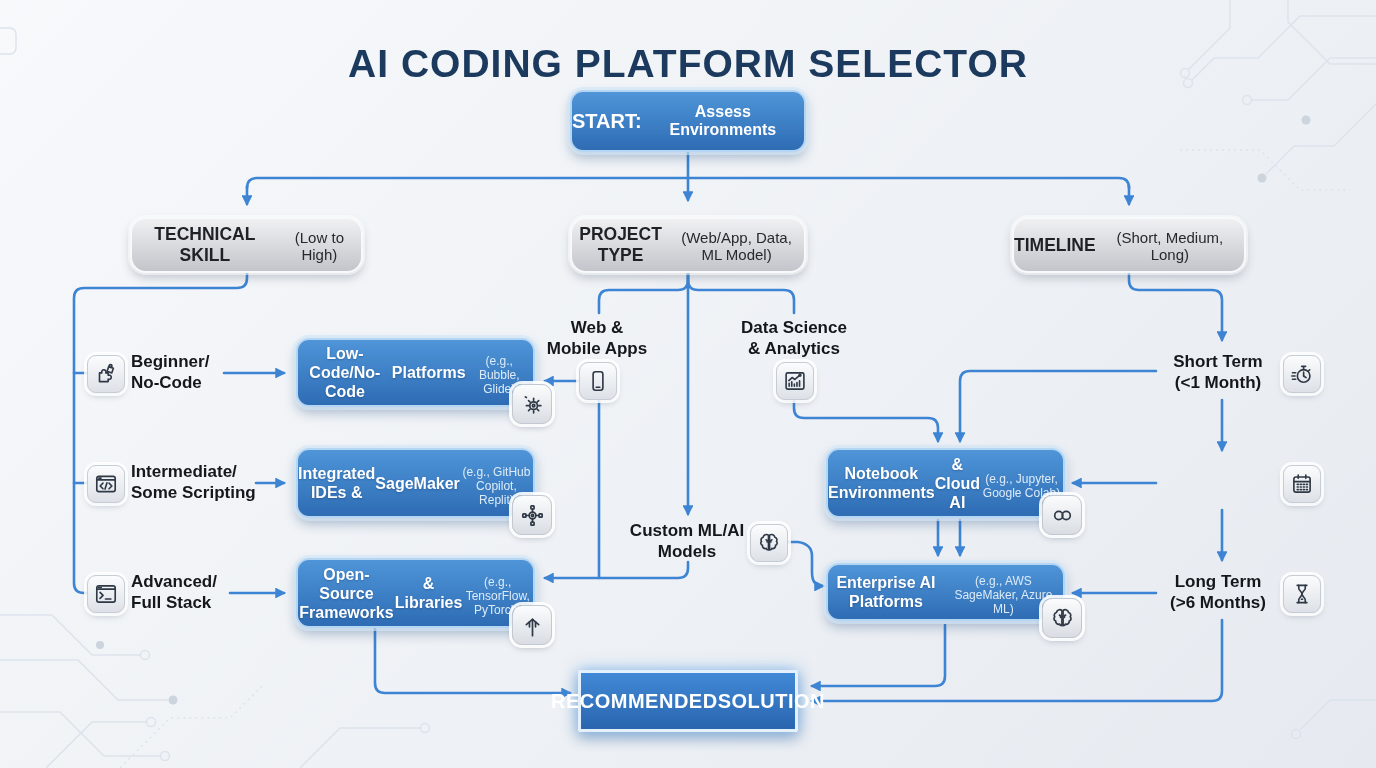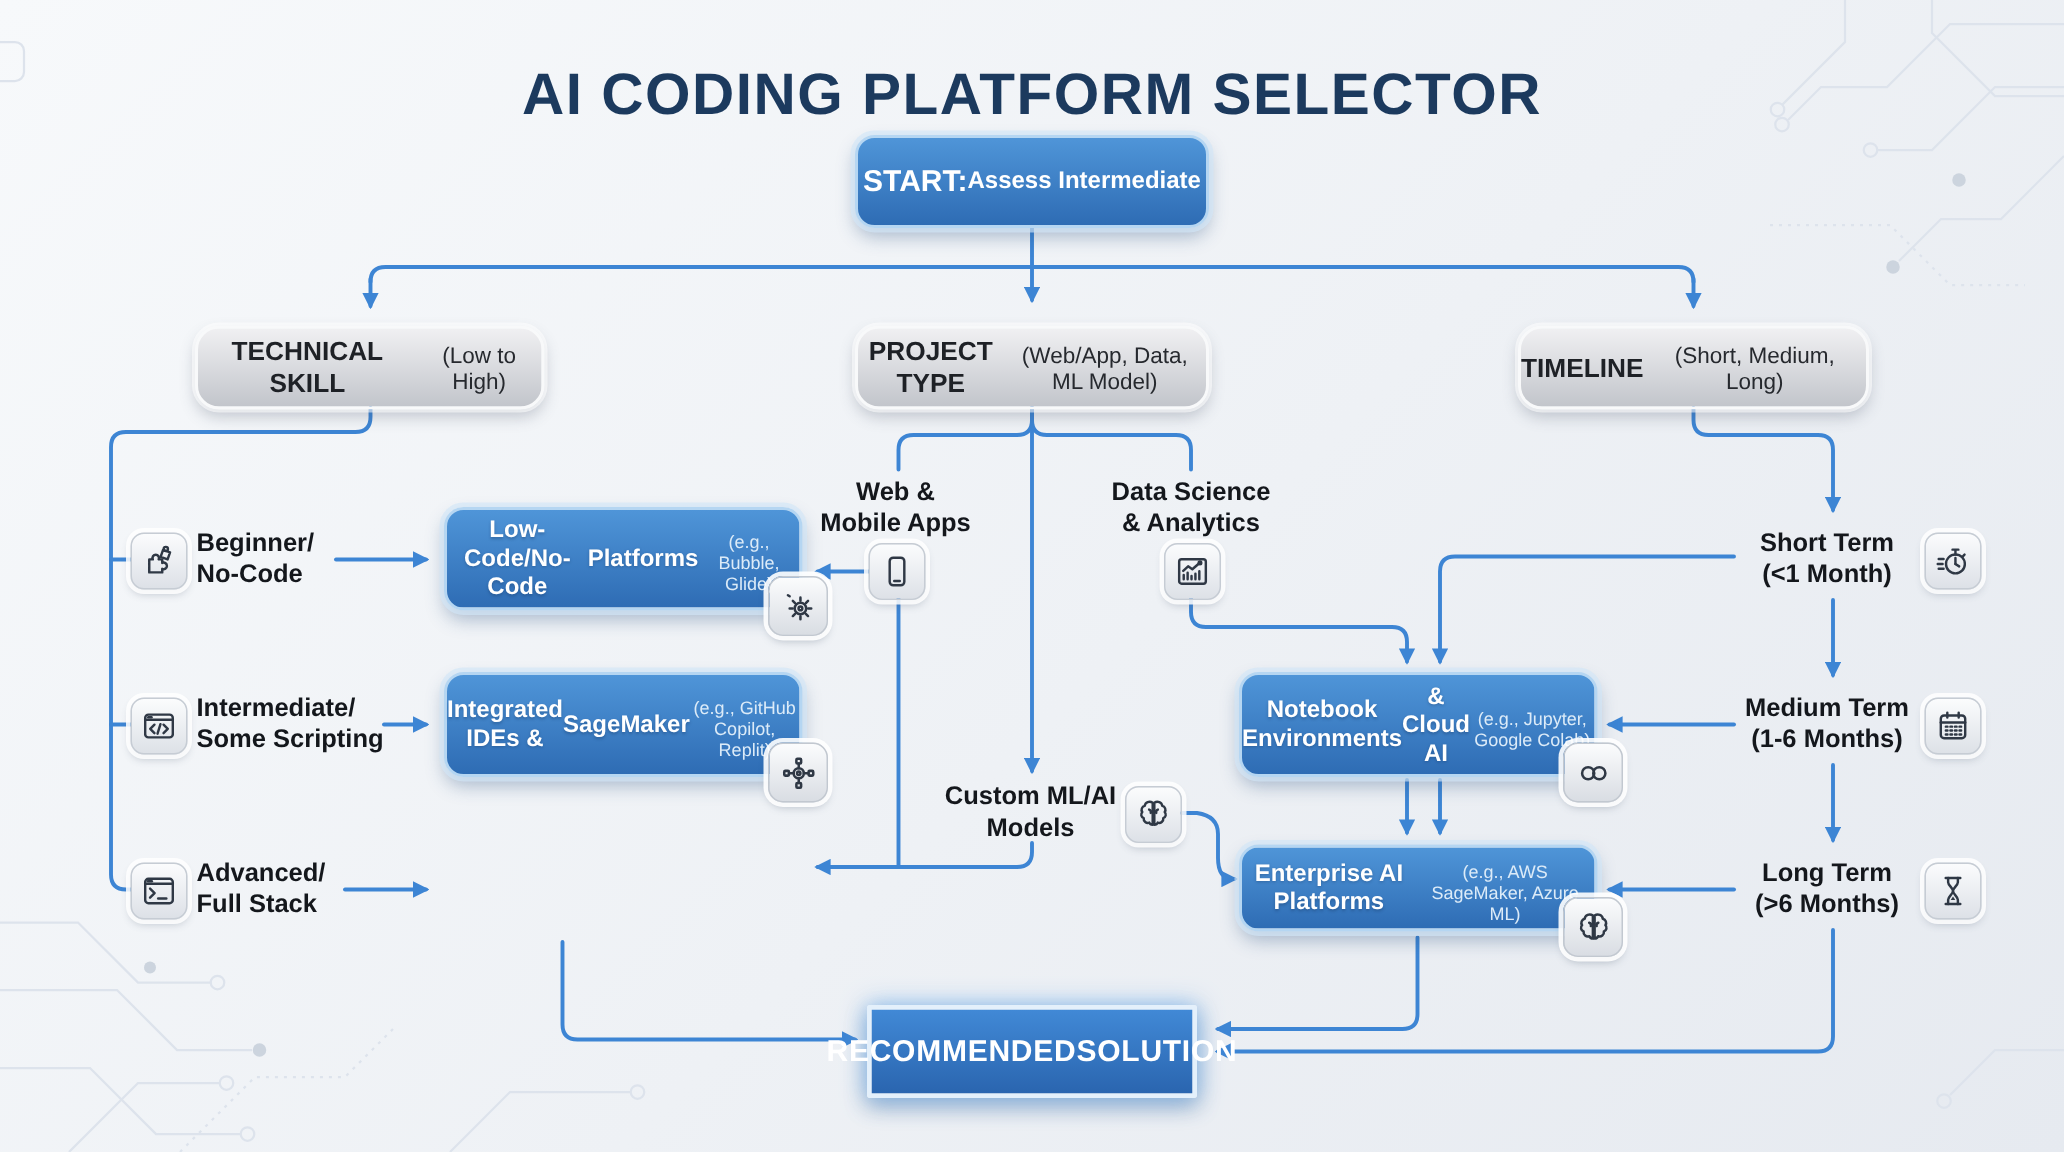--- a/index.html
+++ b/index.html
@@ -128,21 +128,21 @@
 
     <path class="conn" d="M945 625 V676 Q945 686 935 686 H812" marker-end="url(#arr)"></path>
 
     <path class="conn" d="M375 628 V683 Q375 693 385 693 H570" marker-end="url(#arr)"></path>
   </svg>
 
   <h1 class="title">AI CODING PLATFORM SELECTOR</h1>
 
   <div class="node node-blue" style="left:570px;top:90px;width:236px;height:62px;">
     <span class="start-l1">START:</span>
-    <span class="start-l2">Assess Intermediate</span>
+    <span class="start-l2">Assess Environments</span>
   </div>
 
   <div class="node node-gray" style="left:130px;top:217px;width:233px;height:56px;">
     <span class="crit-l1">TECHNICAL SKILL</span>
     <span class="crit-l2">(Low to High)</span>
   </div>
   <div class="node node-gray" style="left:570px;top:217px;width:236px;height:56px;">
     <span class="crit-l1">PROJECT TYPE</span>
     <span class="crit-l2">(Web/App, Data, ML Model)</span>
   </div>
@@ -230,24 +230,20 @@
   </div>
   <div class="tile" style="left:1283px;top:355px;">
     <svg viewBox="0 0 24 24" class="ic">
         <circle cx="13.5" cy="13.8" r="5.8"></circle>
         <path d="M13.5 13.8V10.2"></path>
         <path d="M13.5 13.8l2.3 1.5"></path>
         <path d="M13.5 8V5.6M11.7 5h3.6"></path>
         <path d="M17.8 9.4l1.3-1.3"></path>
         <path d="M3.2 10.8h3M2.6 13.8h3M3.2 16.8h3"></path>
       </svg>
-  </div>
-  <div class="lbl center" style="left:1158px;top:462px;width:120px;">
-    <span style="display:block">Medium Term</span>
-    <span style="display:block">(1-6 Months)</span>
   </div>
   <div class="tile" style="left:1283px;top:465px;">
     <svg viewBox="0 0 24 24" class="ic">
         <rect x="4.5" y="5.5" width="15" height="14" rx="2"></rect>
         <path d="M4.5 9.8h15"></path>
         <path d="M8.5 3.8v3M15.5 3.8v3"></path>
         <path d="M7.6 12.4h1M10.4 12.4h1M13.2 12.4h1M16 12.4h1M7.6 14.8h1M10.4 14.8h1M13.2 14.8h1M16 14.8h1M7.6 17.2h1M10.4 17.2h1M13.2 17.2h1M16 17.2h1"></path>
       </svg>
   </div>
   <div class="lbl center" style="left:1158px;top:572px;width:120px;">
@@ -285,20 +281,32 @@
           <circle cx="12" cy="12" r="3"></circle>
           <circle cx="12" cy="12" r="1"></circle>
           <rect x="10.6" y="3.4" width="2.8" height="2.8" rx=".6"></rect>
           <rect x="10.6" y="17.8" width="2.8" height="2.8" rx=".6"></rect>
           <rect x="3.4" y="10.6" width="2.8" height="2.8" rx=".6"></rect>
           <rect x="17.8" y="10.6" width="2.8" height="2.8" rx=".6"></rect>
           <path d="M12 6.2V9M12 15v2.8M6.2 12H9M15 12h2.8"></path>
         </svg>
     </div>
   </div>
+  <div class="node node-blue" style="left:296px;top:558px;width:239px;height:70px;">
+    <span class="sol-t">Open-Source Frameworks</span>
+    <span class="sol-t">&amp; Libraries</span>
+    <span class="sol-s">(e.g., TensorFlow, PyTorch)</span>
+    <div class="badge">
+      <svg viewBox="0 0 24 24" class="ic">
+          <path d="M12 21V6.5"></path>
+          <path d="M12 6.5l-5.5 4.7M12 6.5l5.5 4.7"></path>
+          <path d="M9.3 8.8v4.4M14.7 8.8v4.4"></path>
+        </svg>
+    </div>
+  </div>
   <div class="node node-blue" style="left:826px;top:448px;width:239px;height:70px;align-items:center;">
     <span class="sol-t">Notebook Environments</span>
     <span class="sol-t">&amp; Cloud AI</span>
     <span class="sol-s">(e.g., Jupyter, Google Colab)</span>
     <div class="badge">
       <svg viewBox="0 0 24 24" class="ic">
           <circle cx="8.7" cy="12" r="3.6"></circle>
           <circle cx="15.3" cy="12" r="3.6"></circle>
         </svg>
     </div>

